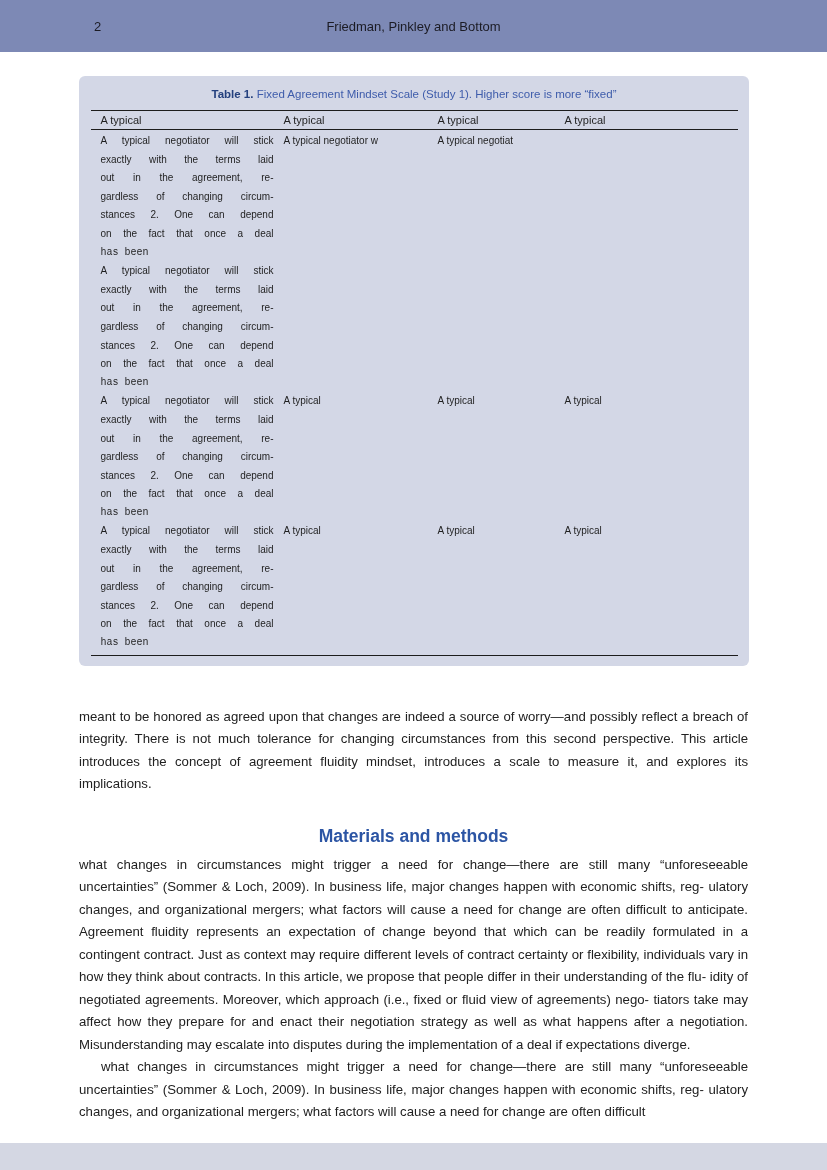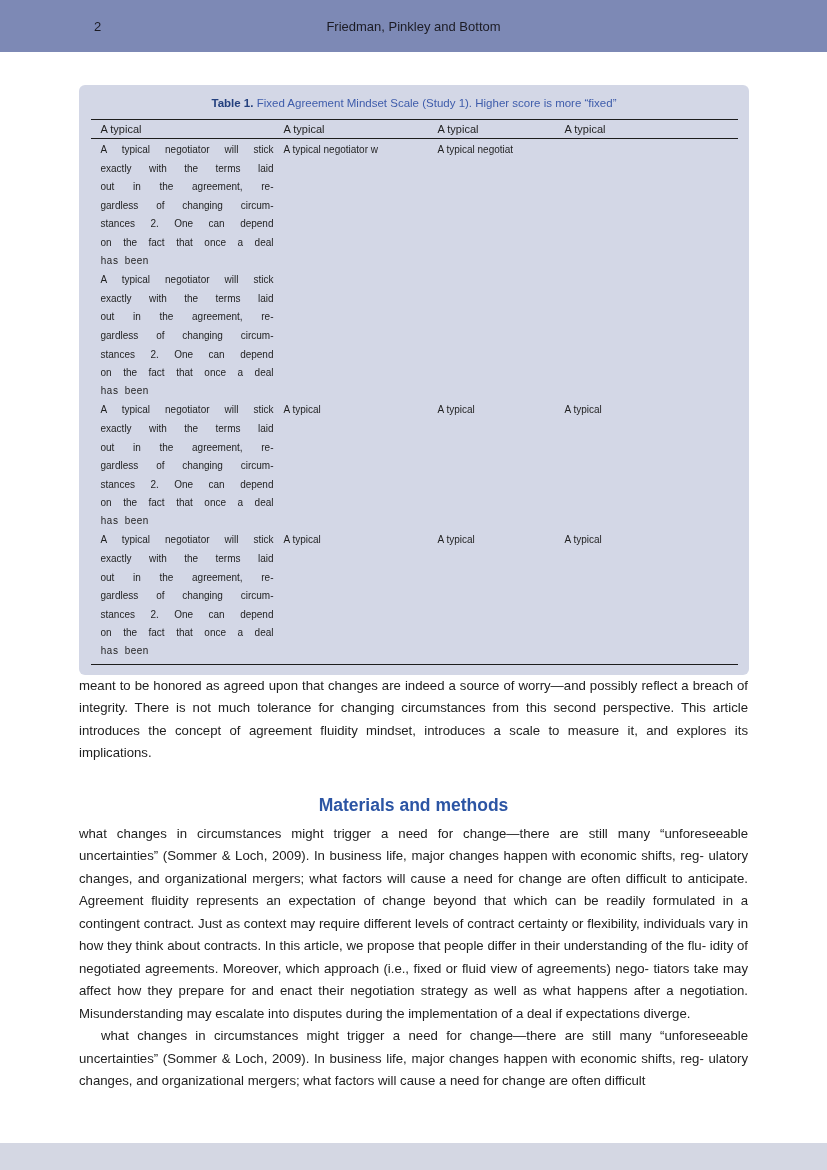--- a/index.html
+++ b/index.html
@@ -30,21 +30,21 @@
     color: #1b1b24;
   }
   .running-title {
     font-size: 13px;
     color: #1b1b24;
     text-align: center;
   }
 
   
   .table-card {
-    margin: 33px auto 0 auto;
+    margin: 24px auto 0 auto;
     width: 670px;
     box-sizing: border-box;
     background: #d3d7e6;
     border-radius: 6px;
     padding: 12px 11px 10px 12px;
   }
   .table-caption {
     text-align: center;
     font-size: 11.5px;
     color: #3e5cab;
@@ -83,21 +83,21 @@
 
   
   .content { padding: 0 79px; }
   .para {
     margin: 0;
     font-size: 13.2px;
     line-height: 22.5px;
     text-align: justify;
     color: #212121;
   }
-  .para.first { }
+  .para.first { margin-top: 40px; }
   .para.indent { text-indent: 22px; }
   .section-heading {
     margin: 30px 0 7px 0;
     text-align: center;
     font-size: 17.5px;
     font-weight: bold;
     color: #2c55a4;
   }
 
   

